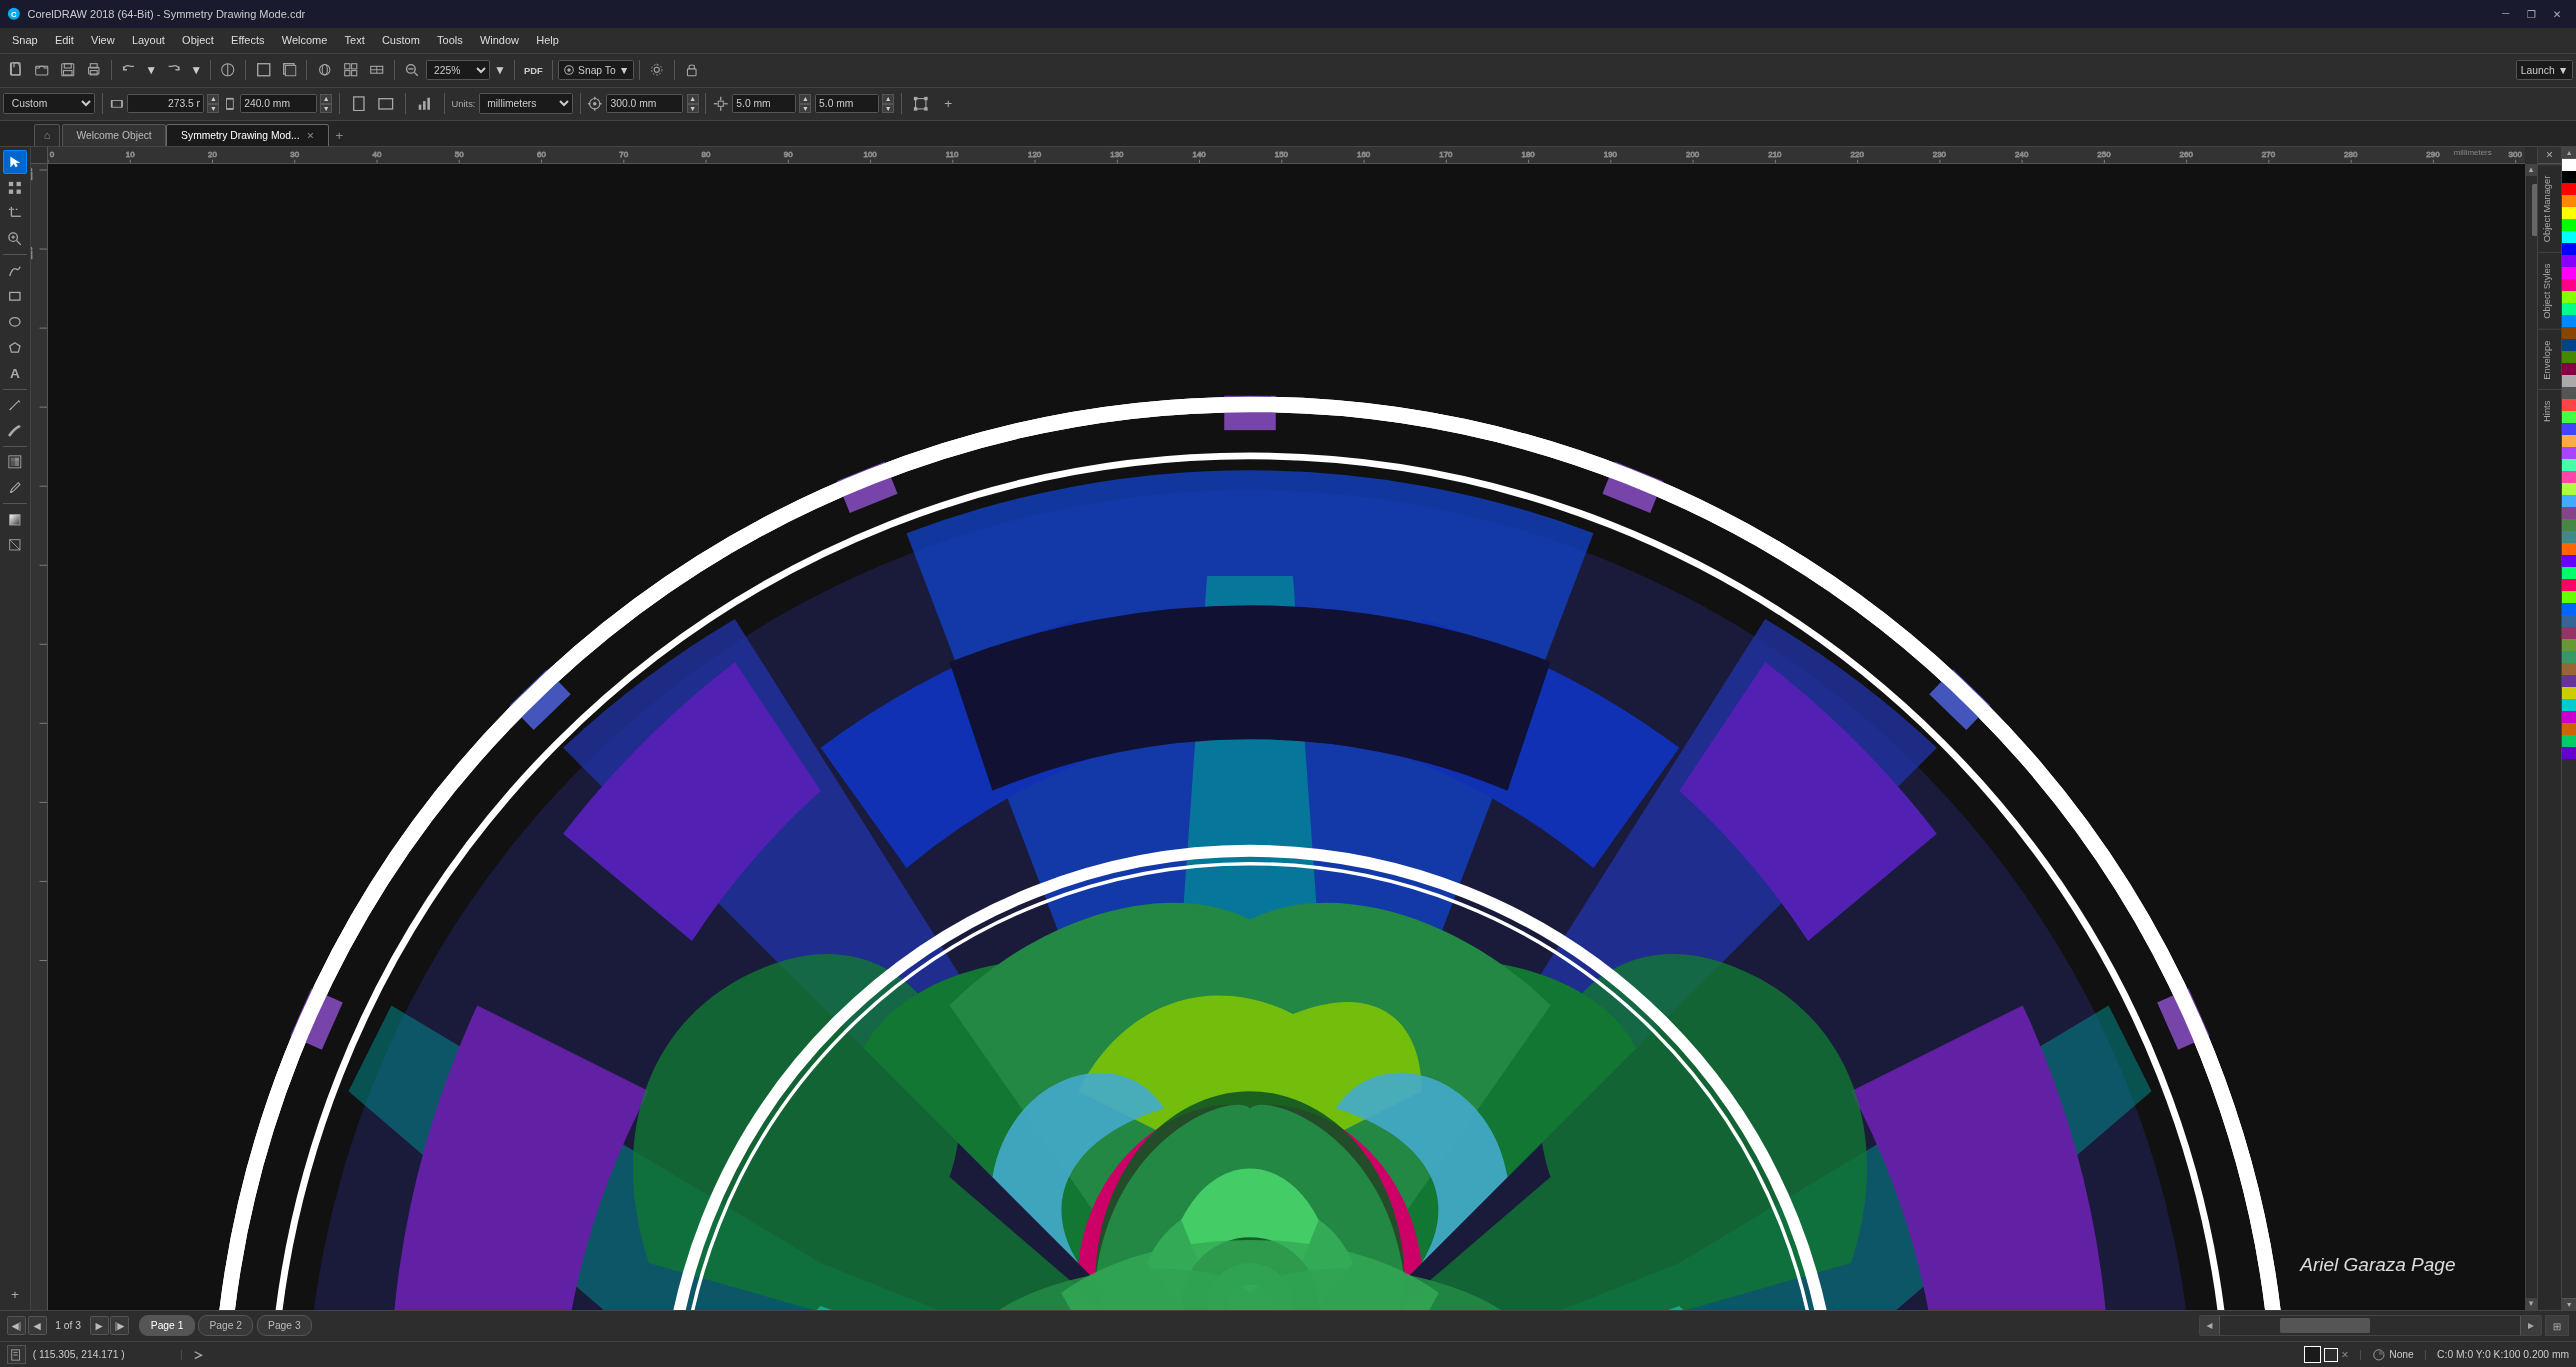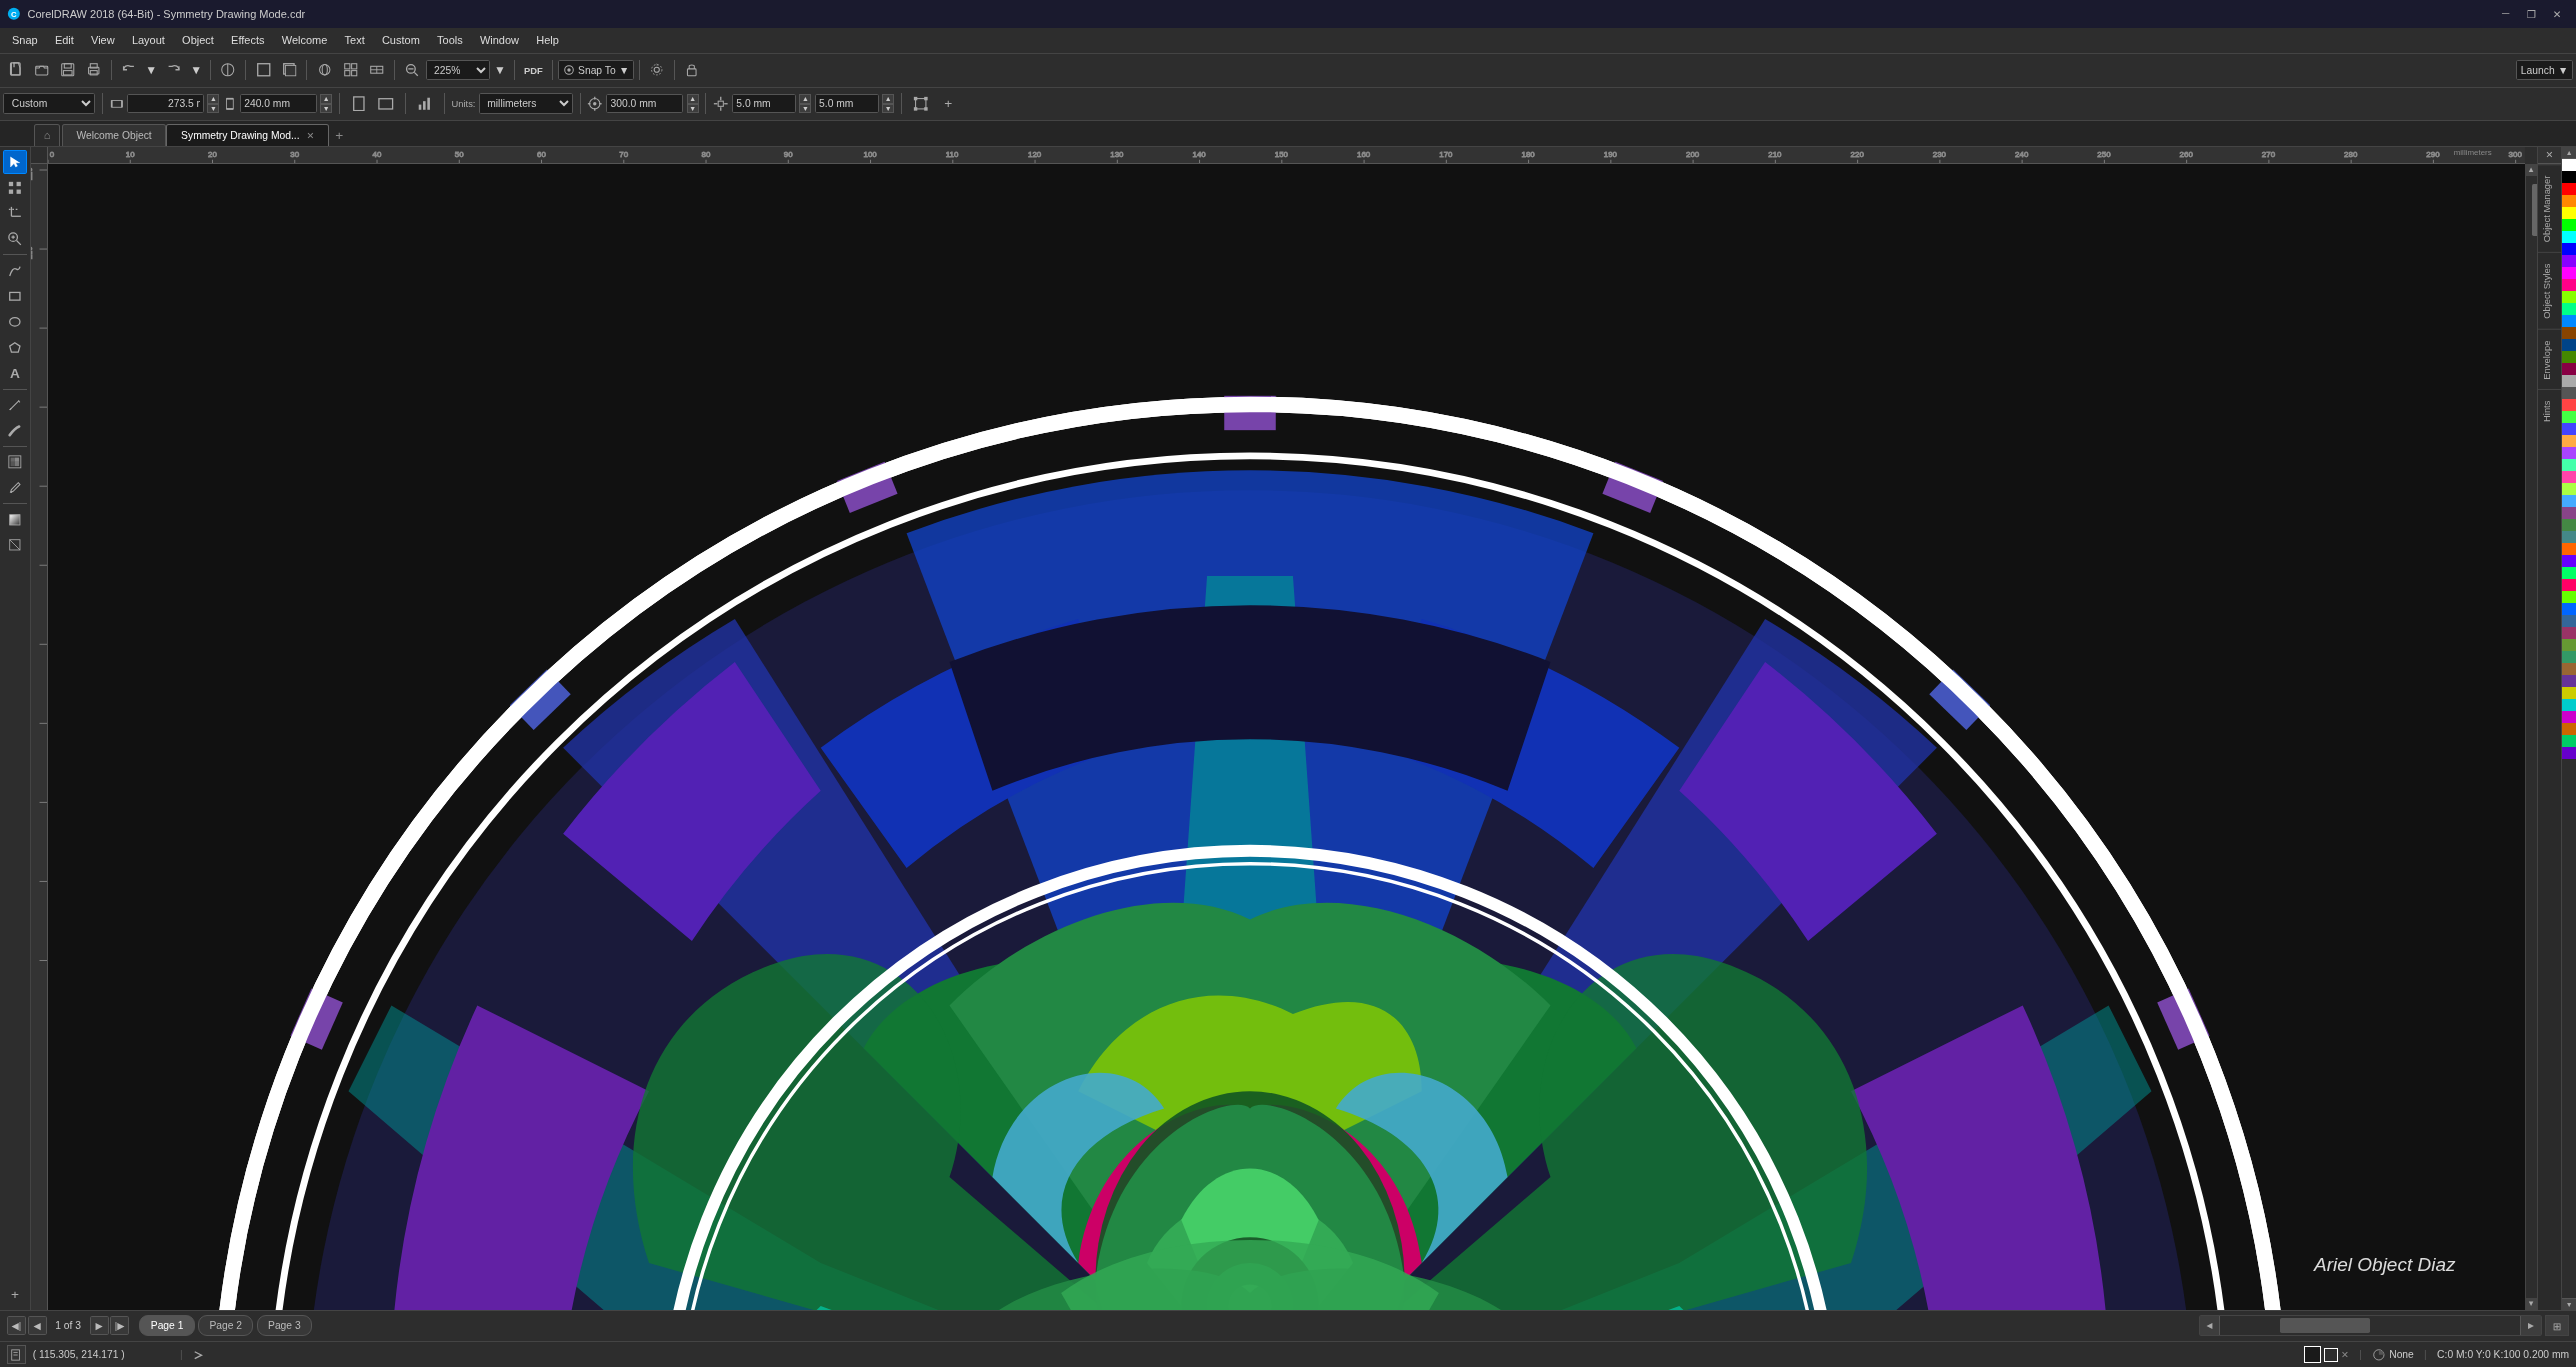--- a/index.html
+++ b/index.html
@@ -996,21 +996,21 @@
               <circle cx="0" cy="0" r="1200" fill="none" stroke="white" stroke-width="18"></circle>
               <circle cx="0" cy="0" r="1140" fill="none" stroke="white" stroke-width="5"></circle>
 
               <circle cx="0" cy="0" r="680" fill="none" stroke="white" stroke-width="14"></circle>
               <circle cx="0" cy="0" r="665" fill="none" stroke="white" stroke-width="4"></circle>
 
             </g>
           </svg>
 
           <div class="watermark">
-            <span>Ariel Object Diaz</span>
+            <span>Ariel Garaza Page</span>
           </div>
         </div>
 
         <div class="scrollbar-v" style="display:flex;flex-direction:column; align-items:center;">
           <div style="width:12px;height:12px;background:#444;display:flex;align-items:center;justify-content:center;cursor:pointer;font-size:7.7px;color:#aaa;">▲</div>
           <div style="flex:1;position:relative;">
             <div style="position:absolute;top:8.6px;left:0.9px;width:10.3px;height:52px;background:#666;border-radius:1.7px;cursor:pointer;"></div>
           </div>
           <div style="width:12px;height:12px;background:#444;display:flex;align-items:center;justify-content:center;cursor:pointer;font-size:7.7px;color:#aaa;">▼</div>
         </div>

